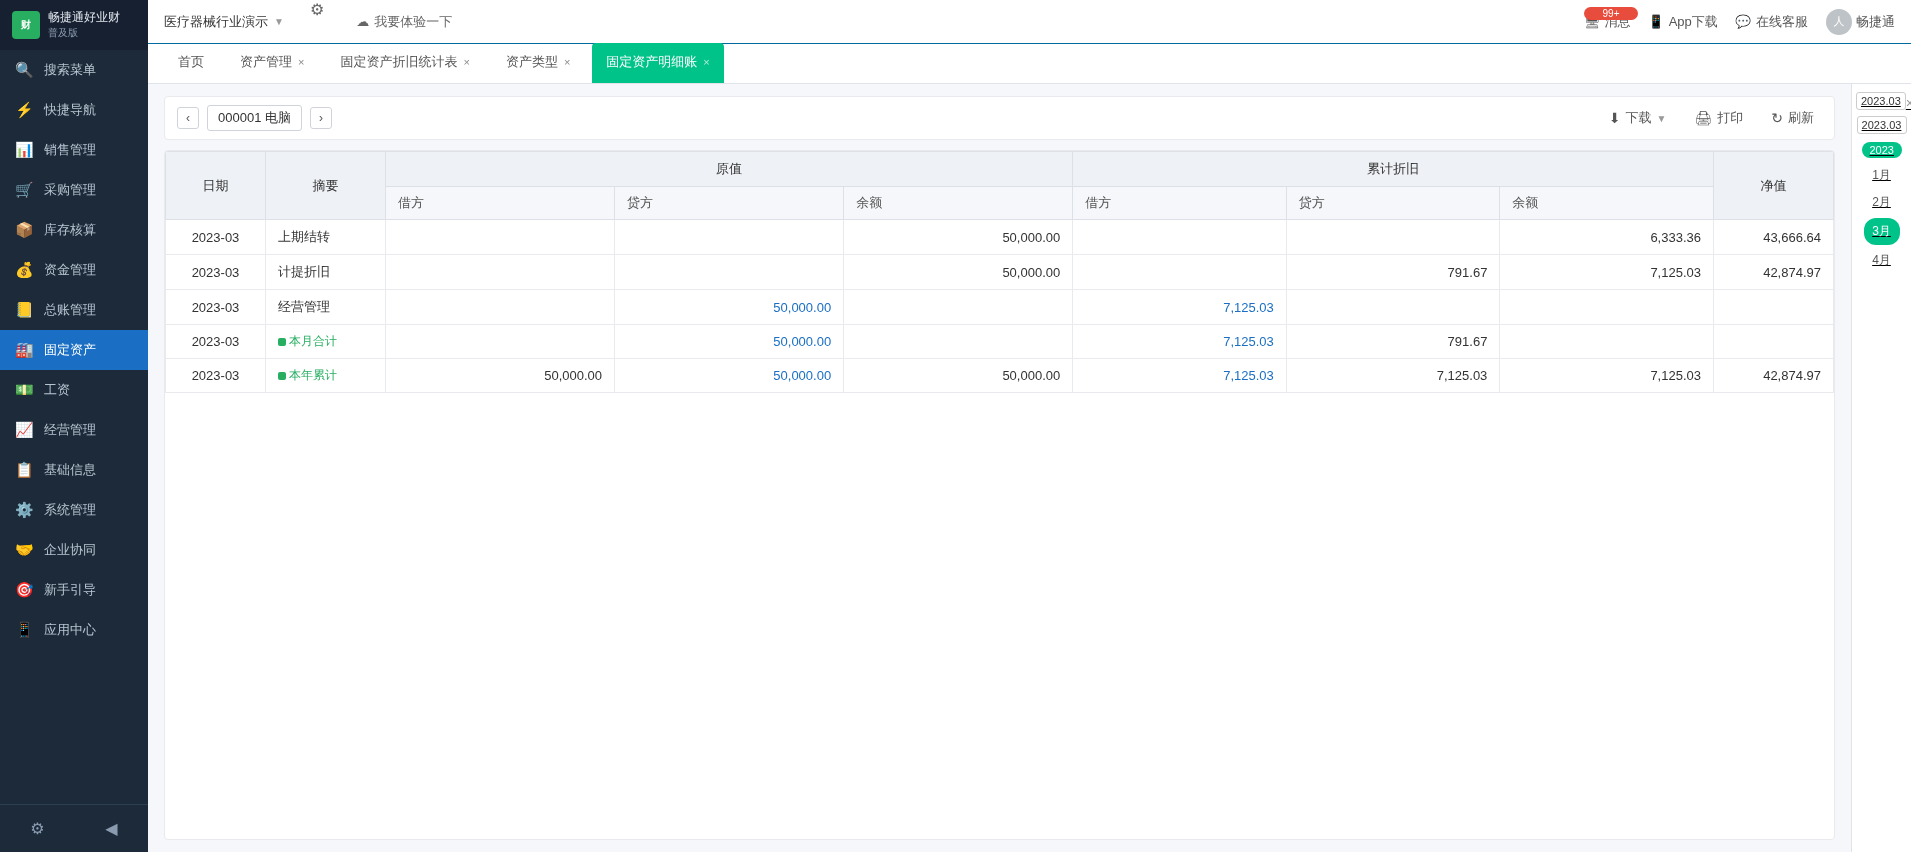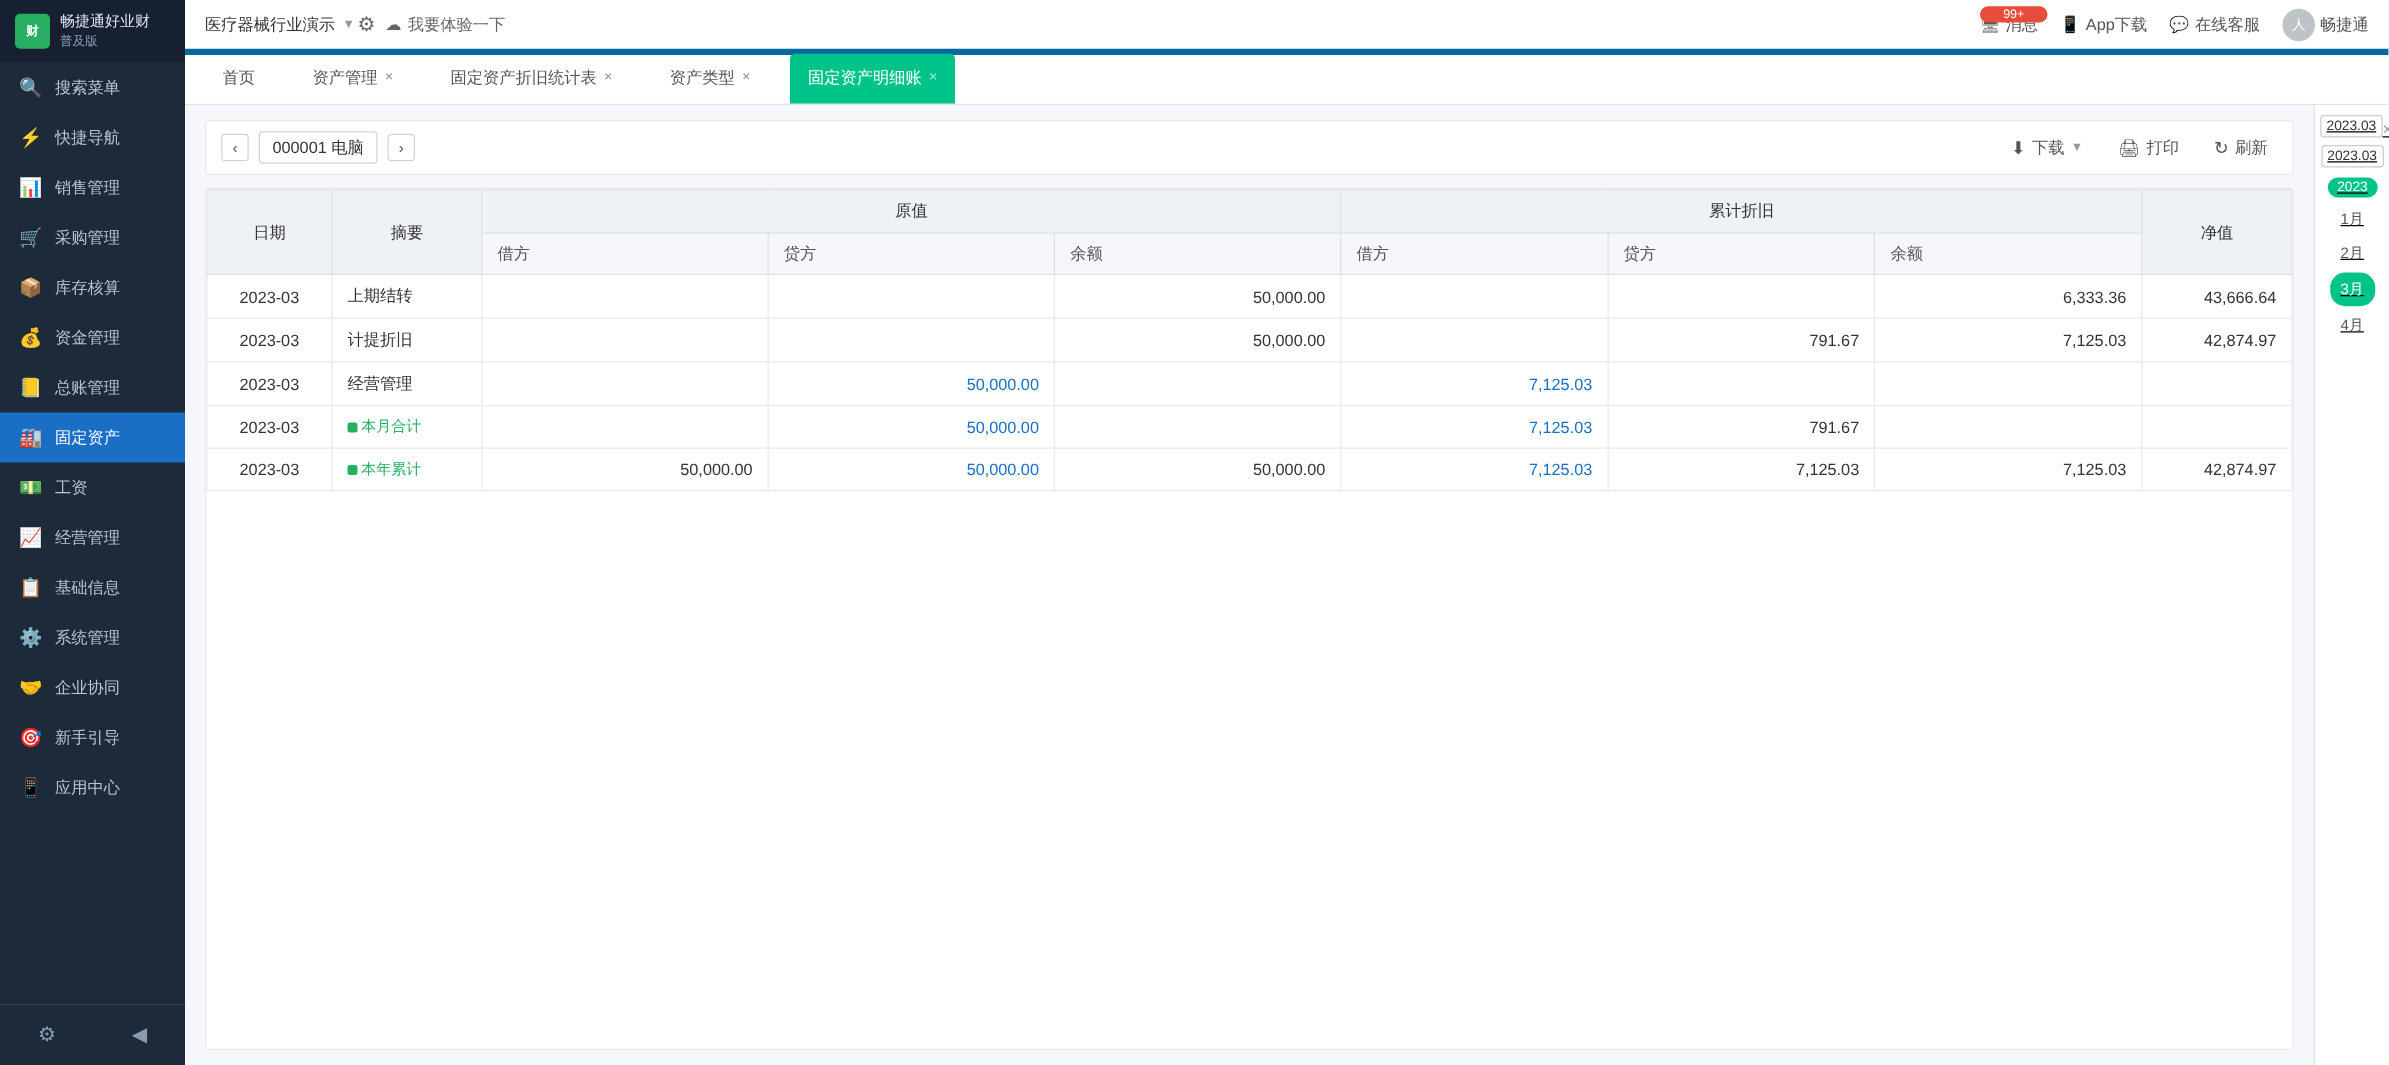--- a/index.html
+++ b/index.html
@@ -63,26 +63,25 @@
     .main {
       flex: 1;
       display: flex;
       flex-direction: column;
       overflow: hidden;
     }
 
     
     .topbar {
       background: white;
-      border-bottom: 5px solid #0369a1;
+      border-bottom: 1px solid #0369a1;
       padding: 0 16px;
       height: 44px;
       display: flex;
-      align-items: center;
-      gap: 0;
+      gap: 24px;
       flex-shrink: 0;
     }
     .topbar-company {
       display: flex; align-items: center; gap: 6px;
       font-size: 13px; color: #333;
       cursor: pointer;
     }
     .topbar-company-arrow { color: #999; font-size: 10px; }
     .topbar-settings { color: #666; cursor: pointer; font-size: 16px; margin-left: 2px; }
     .topbar-experience {
@@ -112,21 +111,21 @@
       color: white; font-size: 11px;
     }
 
     
     .tabbar {
       background: white;
       border-bottom: 1px solid #e0e4ea;
       padding: 0 16px;
       display: flex;
       align-items: flex-end;
-      gap: 18px;
+      gap: 8px;
       height: 40px;
       flex-shrink: 0;
     }
     .tab {
       padding: 8px 14px;
       font-size: 13px;
       color: #555;
       cursor: pointer;
       border-bottom: 2px solid transparent;
       display: flex; align-items: center; gap: 6px;

